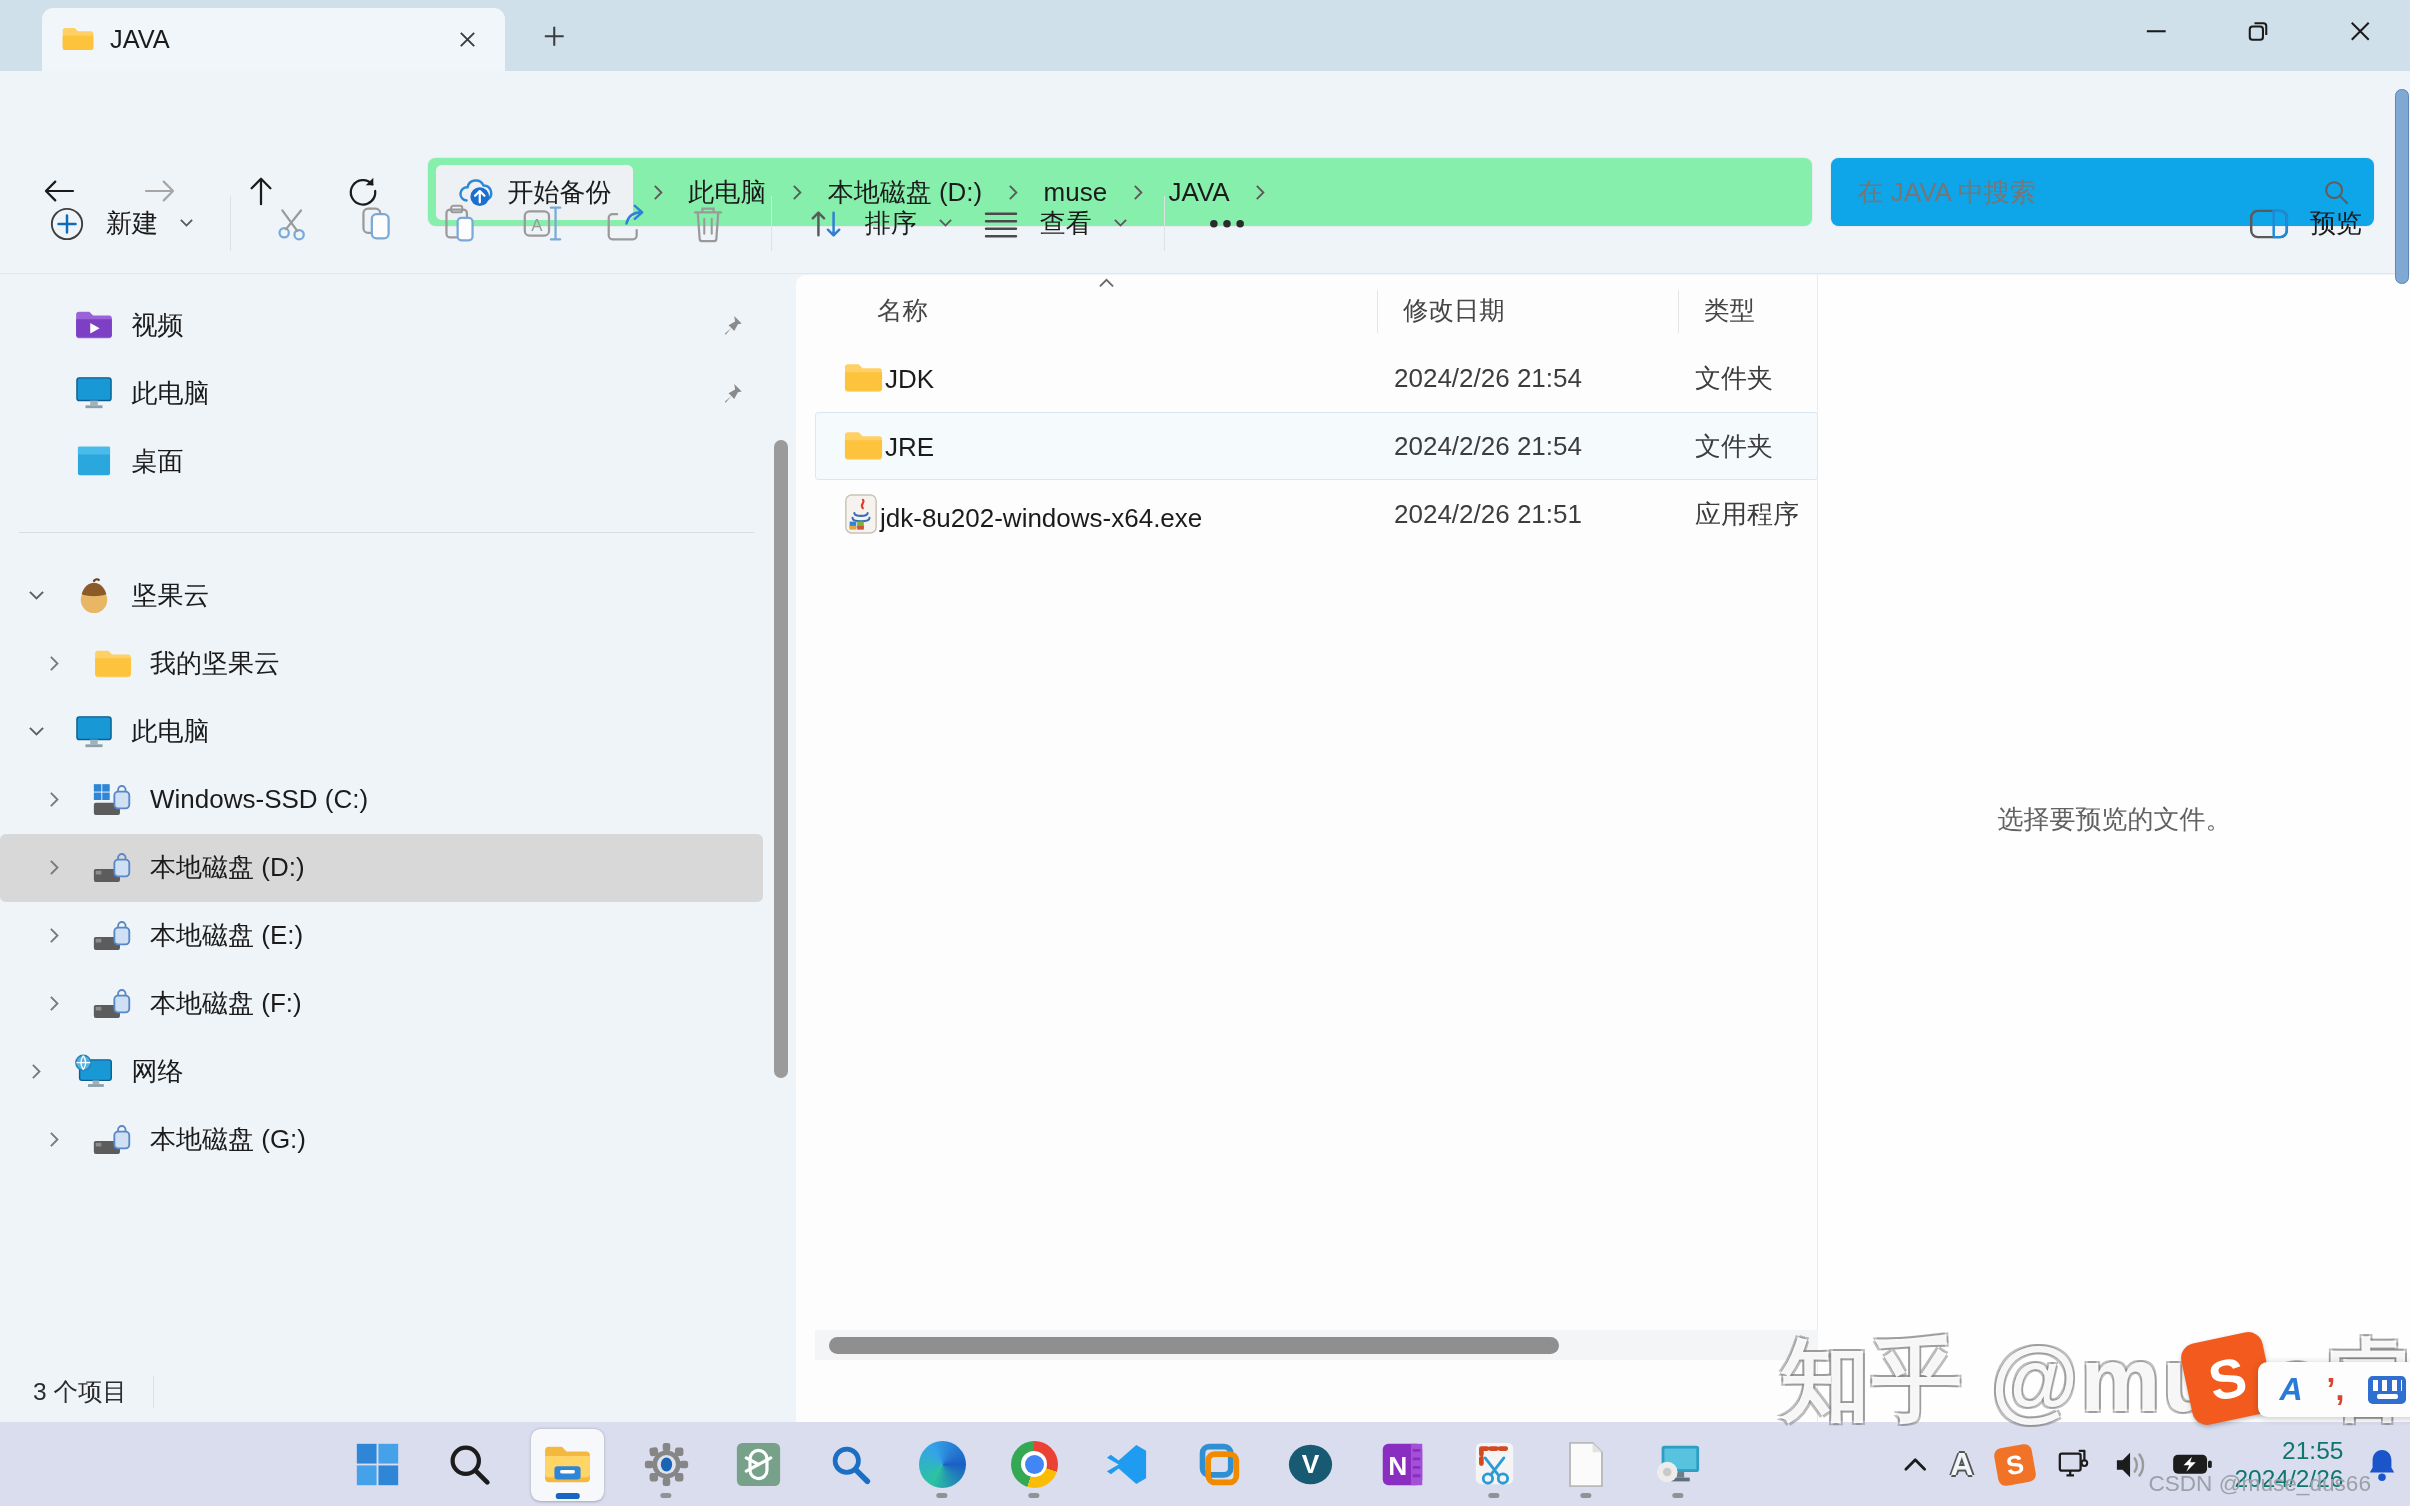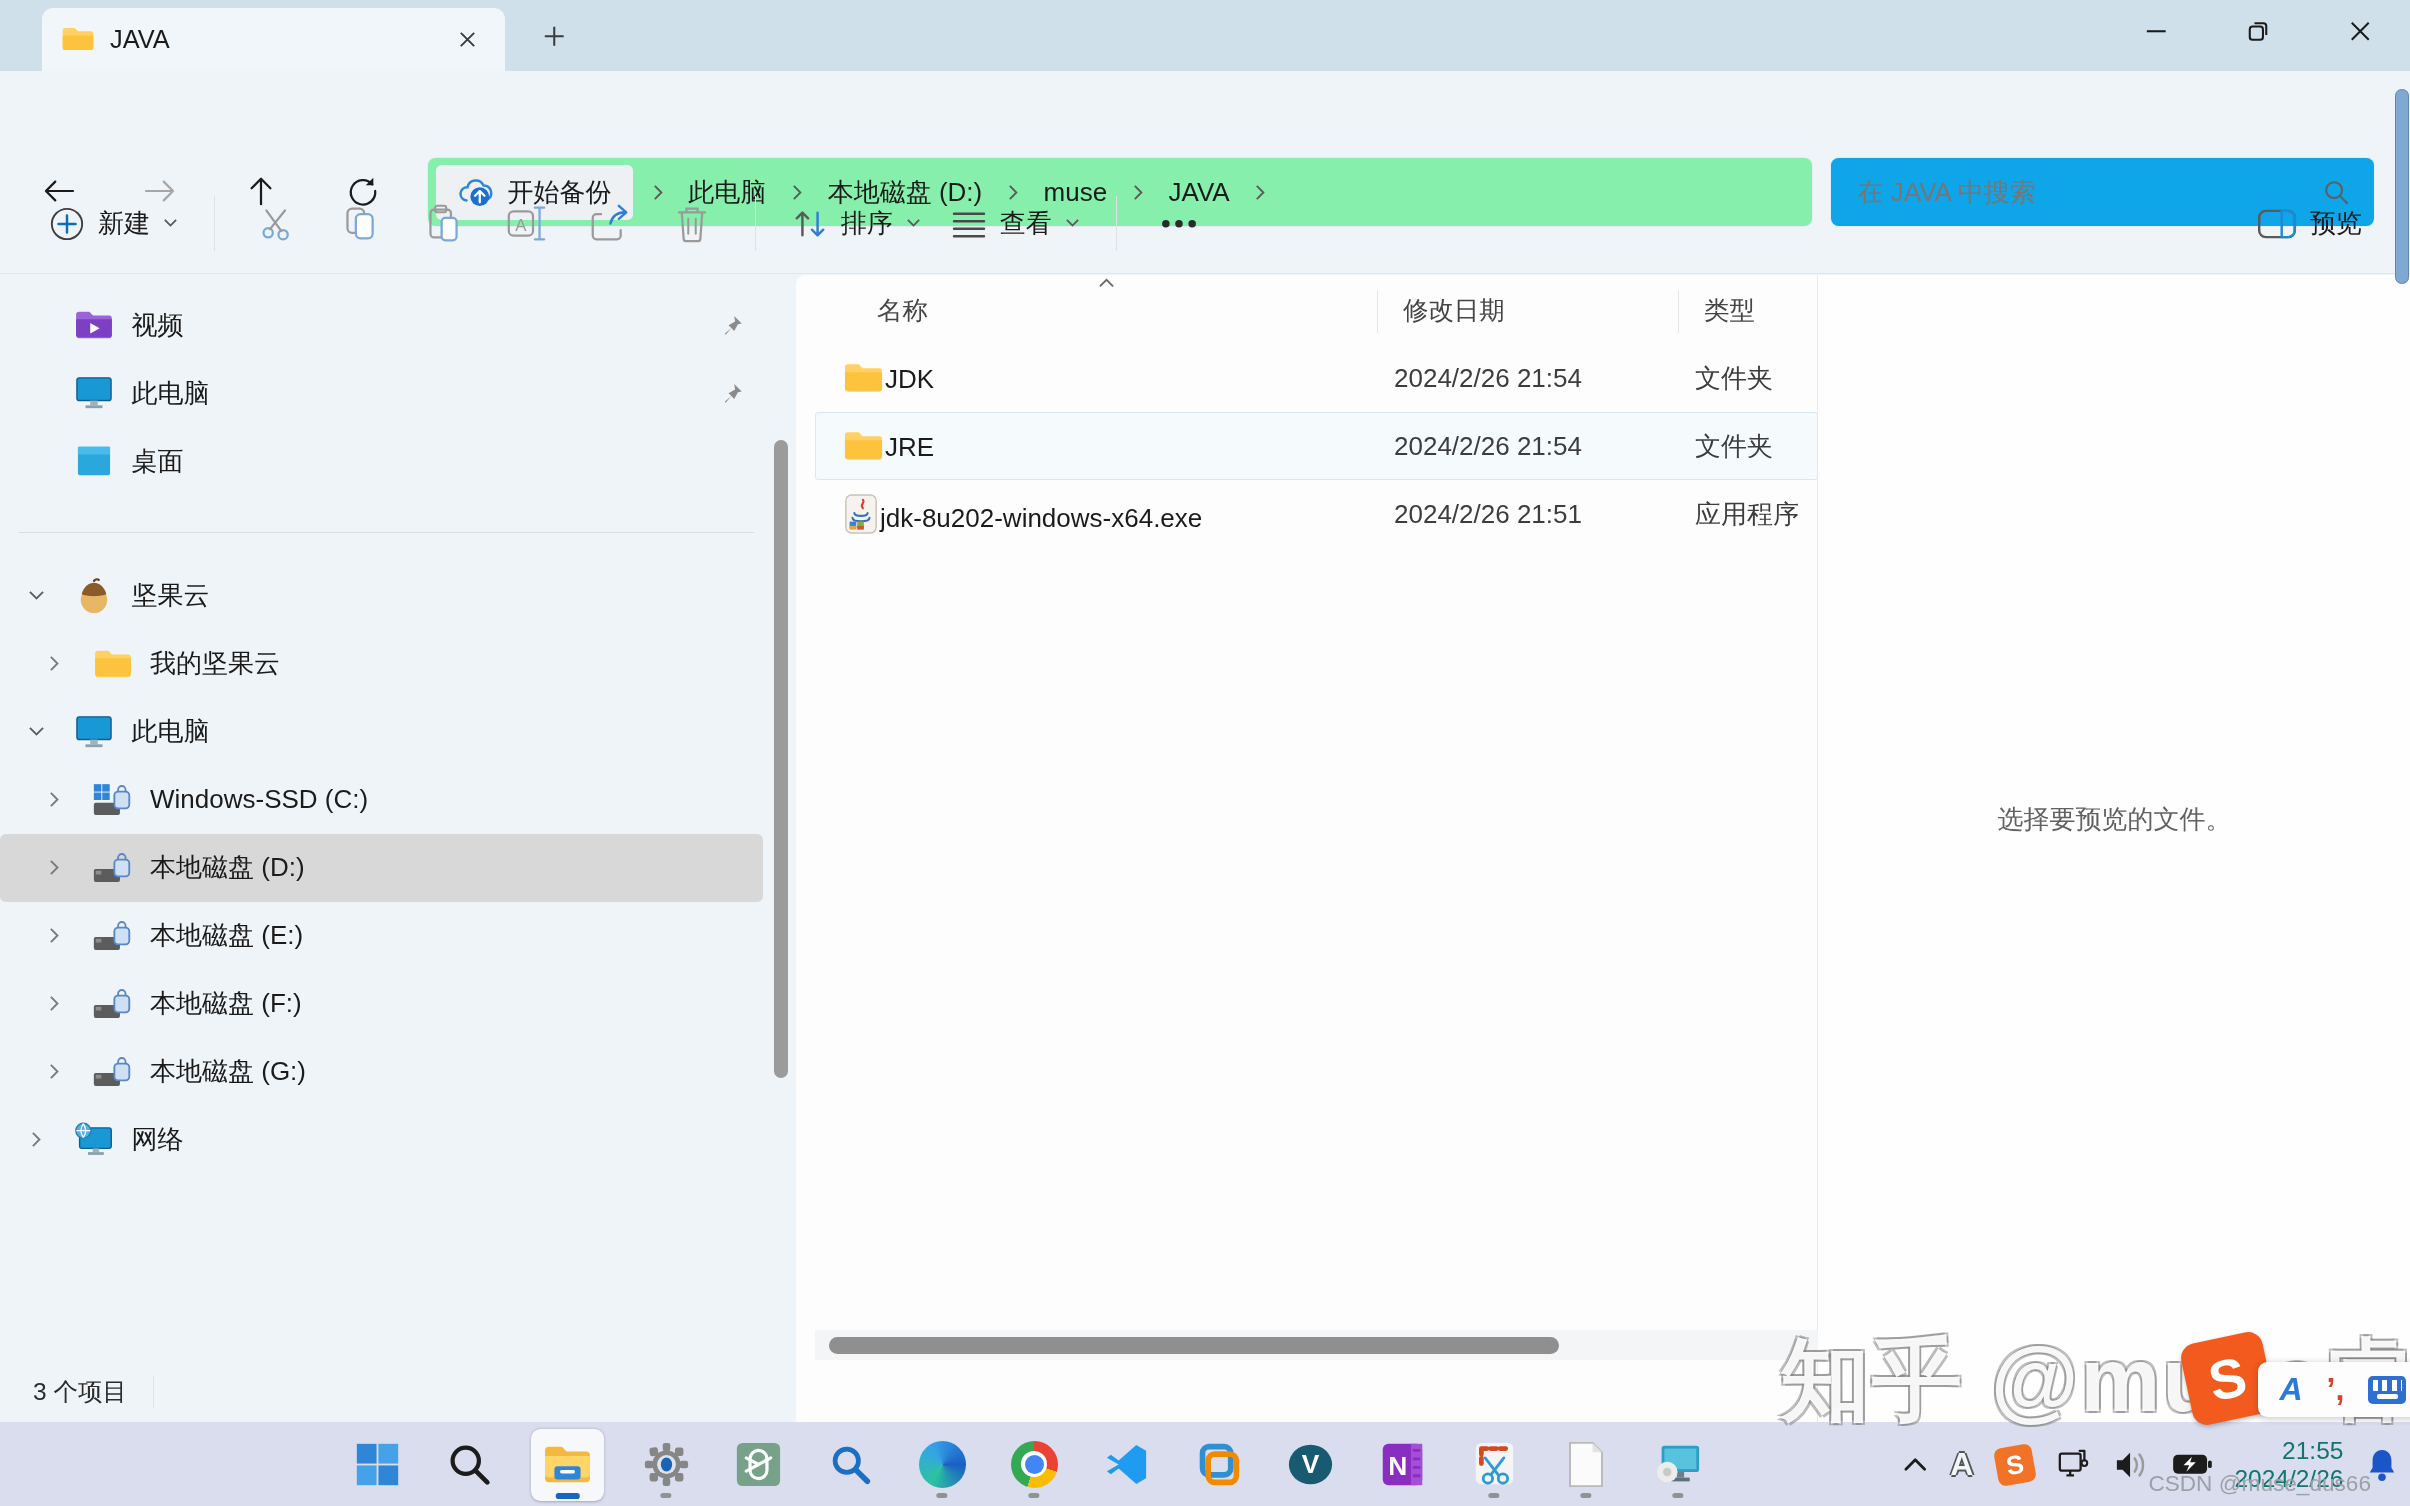--- a/index.html
+++ b/index.html
@@ -26,21 +26,21 @@
         padding:0 21px;font-size:26px}
   .crumb{font-size:26px;padding:0 5.6px}
   .crumbsep{margin:0 19px;display:flex;align-items:center}
   .searchbox{position:absolute;left:1831px;top:87px;width:543px;height:68px;background:#0ea5e9;border-radius:7.5px;
              box-shadow:0 0 0 0.9px #e7ebef;display:flex;align-items:center;padding:0 24.5px;box-sizing:border-box}
   .searchbox input{flex:1;border:0;outline:0;background:transparent;font-size:26px;color:#333}
   .searchbox input::placeholder{color:#767676}
   
   .toolbar{position:absolute;left:0;top:174px;width:2411px;height:100px;border-bottom:0.9px solid #e3e7ea;
            display:flex;align-items:center;padding:0 34px;box-sizing:border-box}
-  .tbtn{height:75px;display:flex;align-items:center;justify-content:center;gap:13px;border-radius:7.5px;padding:0 15px}
+  .tbtn{height:75px;display:flex;align-items:center;justify-content:center;gap:21px;border-radius:7.5px;padding:0 15px}
   .tlabel{font-size:26px}
   .tdiv{width:0.9px;height:55px;background:#dee2e6;margin:0 21px}
   .ticon{width:83px;height:75px;display:flex;align-items:center;justify-content:center;border-radius:7.5px}
   .tb-right{margin-left:auto}
   
   .contentbg{position:absolute;left:796px;top:275px;right:0;bottom:85px;background:#fdfdfe;border-top-left-radius:9.4px}
   .previewpane{position:absolute;left:1817px;top:275px;right:0;bottom:85px;background:#fefefe;border-left:0.9px solid #e8eaec}
   .previewmsg{position:absolute;left:0;right:0;top:527px;text-align:center;font-size:26px;color:#616161}
   
   .sidebar{position:absolute;left:0;top:275px;width:796px;bottom:146px;padding-top:16px;box-sizing:border-box}
@@ -477,52 +477,52 @@
     <span class="sicon">
       <svg width="41" height="36" viewBox="0 0 44 38">
           <rect x="2" y="20" width="28" height="14" rx="2" fill="#5c5c5c"></rect>
           <rect x="4" y="22" width="6" height="4" fill="#8d8d8d"></rect>
           <rect x="24" y="10" width="16" height="18" rx="4" fill="#cfe0f5" stroke="#5a87c5" stroke-width="2"></rect>
           <path d="M28 10v-2a4 4 0 0 1 8 0v2" fill="none" stroke="#5a87c5" stroke-width="2"></path>
         </svg>
     </span>
     <span class="slabel">本地磁盘 (F:)</span>
   </div>
-  <div class="srow ind">
-    <span class="chev">
-        <svg width="11.3" height="17" viewBox="0 0 12 18">
-          <path d="M2 2l7 7-7 7" stroke="#7a7a7a" stroke-width="2" fill="none"></path>
-        </svg>
-      </span>
-    <span class="sicon">
-      <svg width="41" height="36" viewBox="0 0 44 38">
-          <rect x="2" y="20" width="28" height="14" rx="2" fill="#5c5c5c"></rect>
-          <rect x="4" y="22" width="6" height="4" fill="#8d8d8d"></rect>
-          <rect x="24" y="10" width="16" height="18" rx="4" fill="#cfe0f5" stroke="#5a87c5" stroke-width="2"></rect>
-          <path d="M28 10v-2a4 4 0 0 1 8 0v2" fill="none" stroke="#5a87c5" stroke-width="2"></path>
-        </svg>
-    </span>
-    <span class="slabel">本地磁盘 (G:)</span>
-  </div>
   <div class="srow">
     <span class="chev">
         <svg width="11.3" height="17" viewBox="0 0 12 18">
           <path d="M2 2l7 7-7 7" stroke="#7a7a7a" stroke-width="2" fill="none"></path>
         </svg>
       </span>
     <span class="sicon">
       <svg width="41" height="36" viewBox="0 0 44 38">
           <rect x="6" y="6" width="34" height="22" rx="2.5" fill="#1899d6" stroke="#0d5f91" stroke-width="1.5"></rect>
           <path d="M20 28h7v4h-7z" fill="#9fb3bd"></path>
           <path d="M15 32h17v3H15z" fill="#8ba0ab"></path>
           <circle cx="10" cy="9" r="8" fill="#4fb3e8" stroke="#2a7fb0" stroke-width="1.5"></circle>
           <path d="M2.5 9h15M10 1.5c-3 4.5-3 10.5 0 15M10 1.5c3 4.5 3 10.5 0 15" stroke="#fff" stroke-width="1.4" fill="none"></path>
         </svg>
     </span>
     <span class="slabel">网络</span>
+  </div>
+  <div class="srow ind">
+    <span class="chev">
+        <svg width="11.3" height="17" viewBox="0 0 12 18">
+          <path d="M2 2l7 7-7 7" stroke="#7a7a7a" stroke-width="2" fill="none"></path>
+        </svg>
+      </span>
+    <span class="sicon">
+      <svg width="41" height="36" viewBox="0 0 44 38">
+          <rect x="2" y="20" width="28" height="14" rx="2" fill="#5c5c5c"></rect>
+          <rect x="4" y="22" width="6" height="4" fill="#8d8d8d"></rect>
+          <rect x="24" y="10" width="16" height="18" rx="4" fill="#cfe0f5" stroke="#5a87c5" stroke-width="2"></rect>
+          <path d="M28 10v-2a4 4 0 0 1 8 0v2" fill="none" stroke="#5a87c5" stroke-width="2"></path>
+        </svg>
+    </span>
+    <span class="slabel">本地磁盘 (G:)</span>
   </div>
 </div>
 <div class="sscroll"></div>
 
 <div class="sortcaret">
   <svg width="19" height="11.3" viewBox="0 0 20 12">
       <path d="M3 10l7-7 7 7" stroke="#6a6a6a" stroke-width="2" fill="none"></path>
     </svg>
 </div>
 <div class="filehead">

